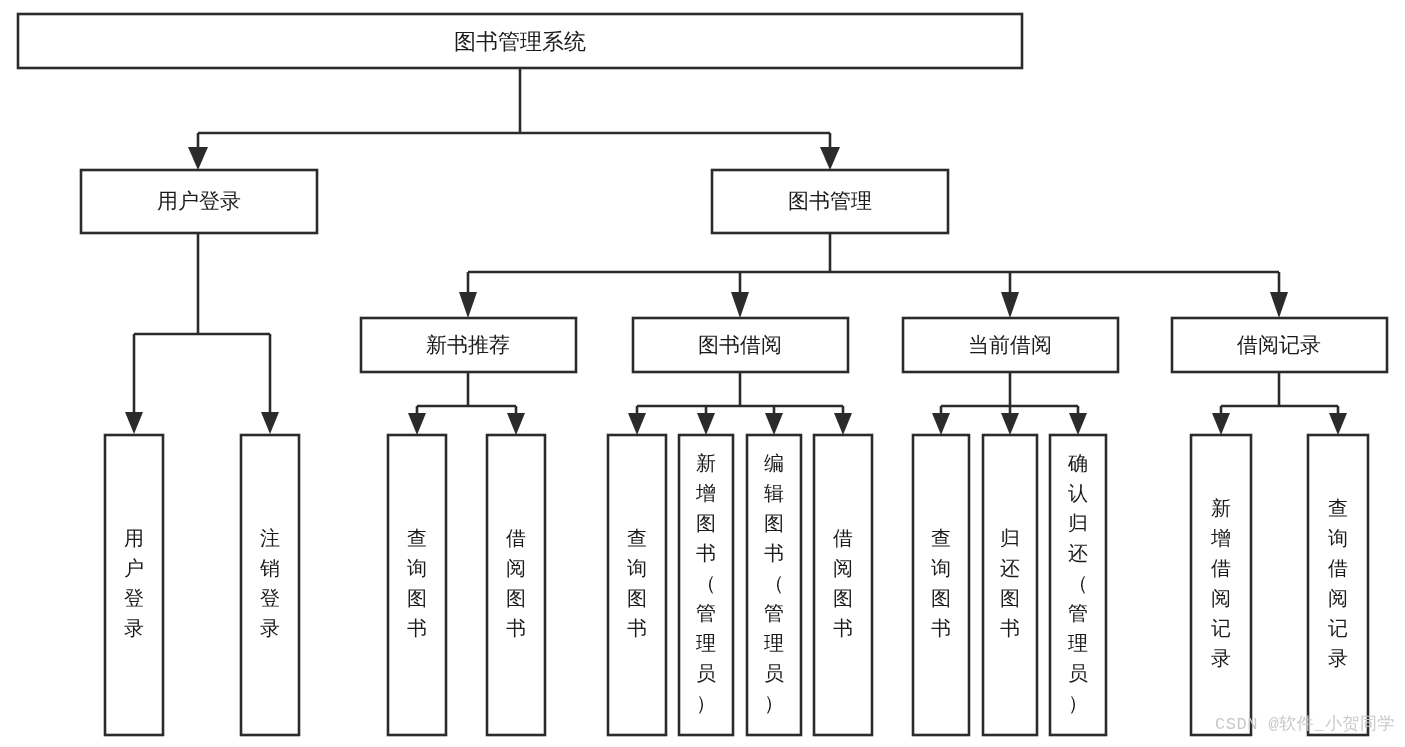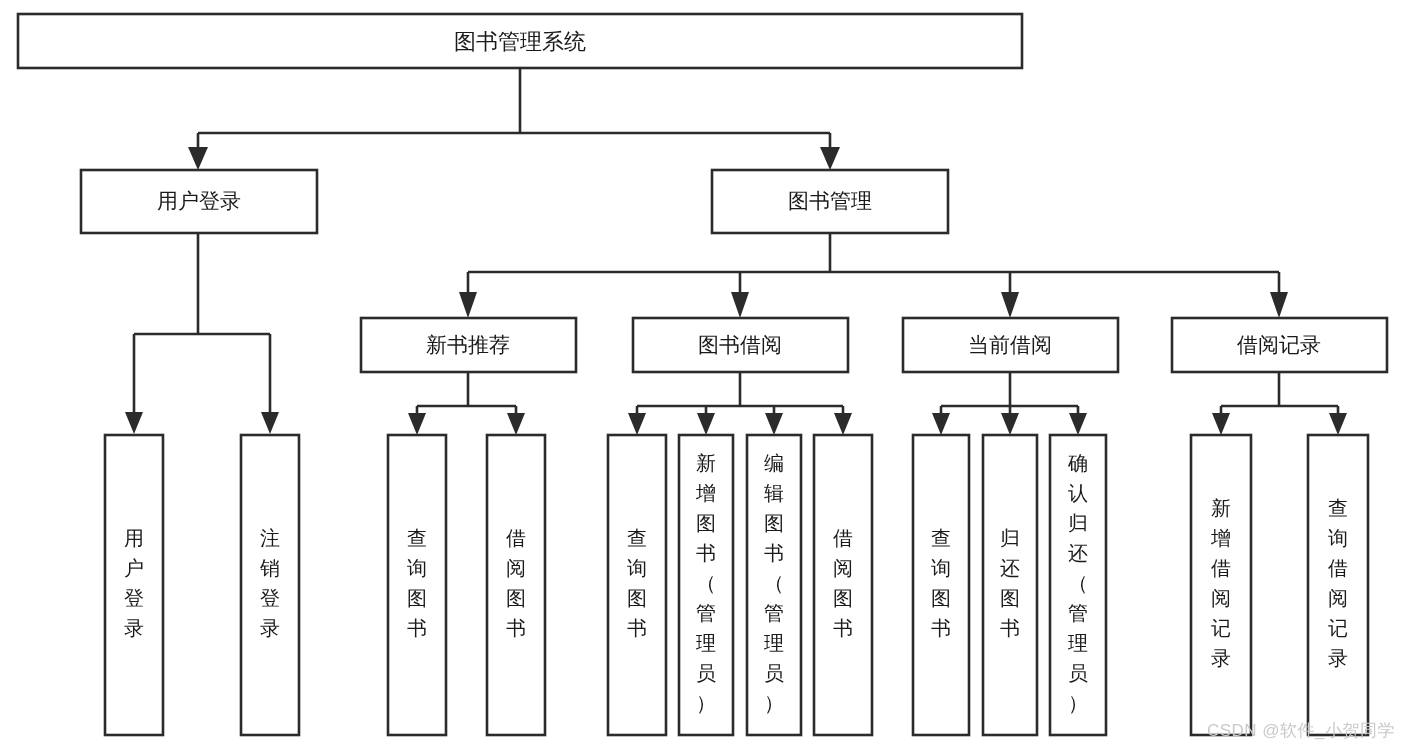--- a/index.html
+++ b/index.html
@@ -55,22 +55,22 @@
     fill: none;
     stroke-linecap: butt;
   }
   .arrow-head {
     fill: #2b2b2b;
     stroke: none;
   }
   .watermark {
     position: absolute;
     right: 10px;
-    bottom: 5px;
-    font-family: Liberation Sans, sans-serif;
+    bottom: 12px;
+    font-family: Liberation Mono, monospace;
     font-size: 17px;
     color: #c9c9c9;
     white-space: nowrap;
     user-select: none;
     letter-spacing: 0.5px;
     margin-top: 26px;
   }
 </style>
 </head>
 <body>

